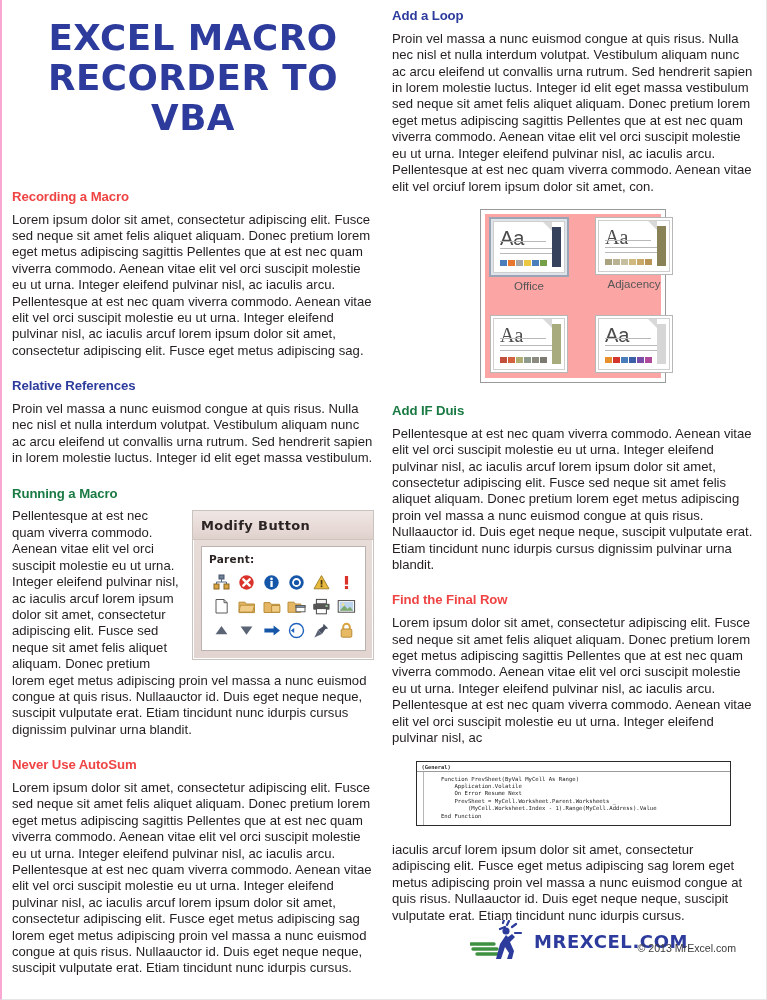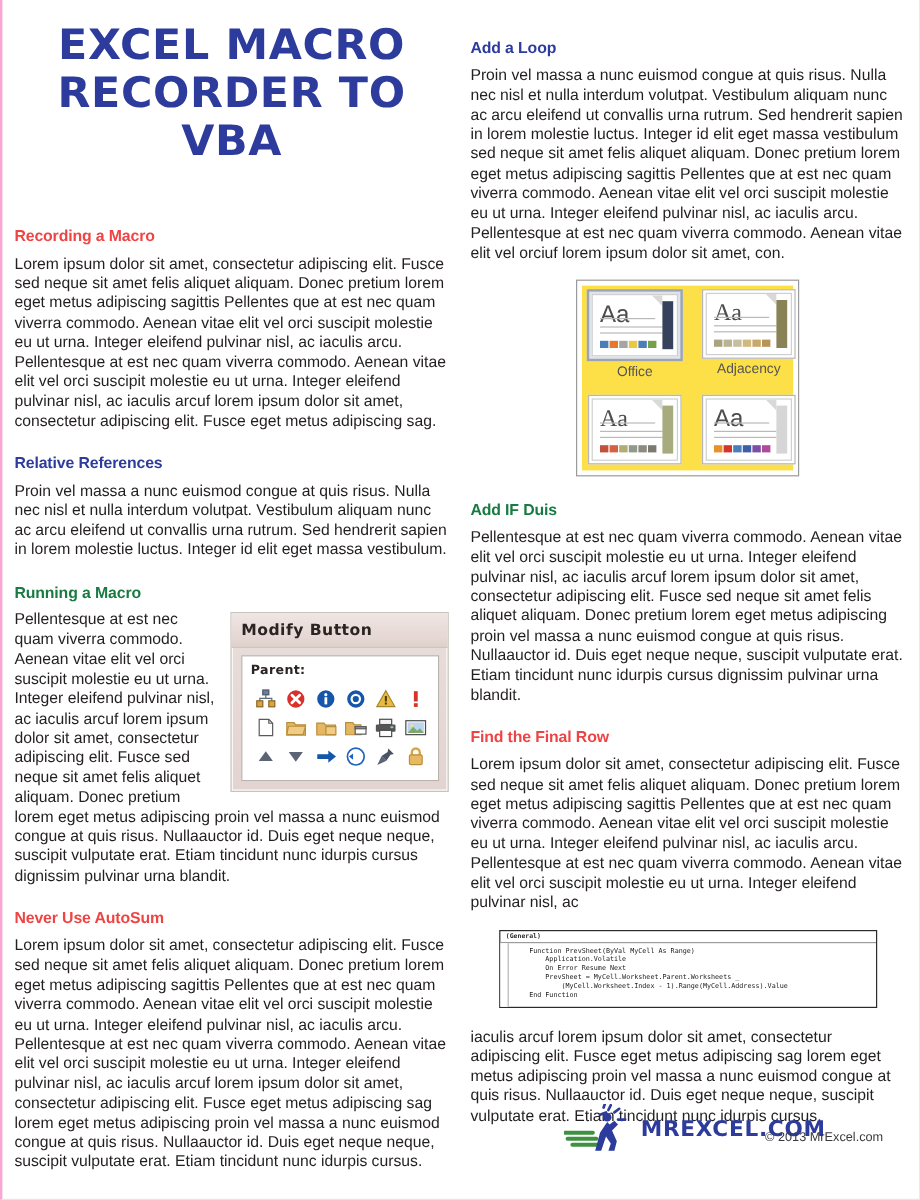--- a/index.html
+++ b/index.html
@@ -28,21 +28,21 @@
     width: 767px;
     height: 1000px;
     padding: 5px 8px 0 10px;
     gap: 18px;
   }
   .col {
     width: 362px;
     flex: 0 0 362px;
     position: relative;
   }
-  .col-right { padding-top: 3px; margin-top: 24px; }
+  .col-right { padding-top: 3px; }
 
   
   .title-block {
     text-align: center;
     padding: 14px 4px 4px 4px;
     margin-bottom: 46px;
   }
   .title-line {
     font-family: "DejaVu Sans", sans-serif;
     font-weight: 700;
@@ -131,22 +131,22 @@
   .fig-theme {
     width: 186px;
     margin: 6px auto 20px auto;
     background: #ffffff;
     border: 1px solid #9a9a9a;
     padding: 4px;
   }
   .tg-grid {
     display: grid;
     grid-template-columns: 1fr 1fr;
-    gap: 8px;
-    background: #fde047;
+    gap: 18px;
+    background: #fca5a5;
   }
   .tg-cell {
     padding: 3px 4px 2px 4px;
     display: flex; flex-direction: column; align-items: center;
   }
   .tg-cell.sel .thumb-wrap { border: 2px solid #9aa4b5; background:#dfe3ea; padding:2px; }
   .thumb-wrap { border: 1px solid #b7b7b7; padding: 2px; background: #fff; }
   .thumb {
     width: 72px; height: 52px;
     background: #ffffff;

